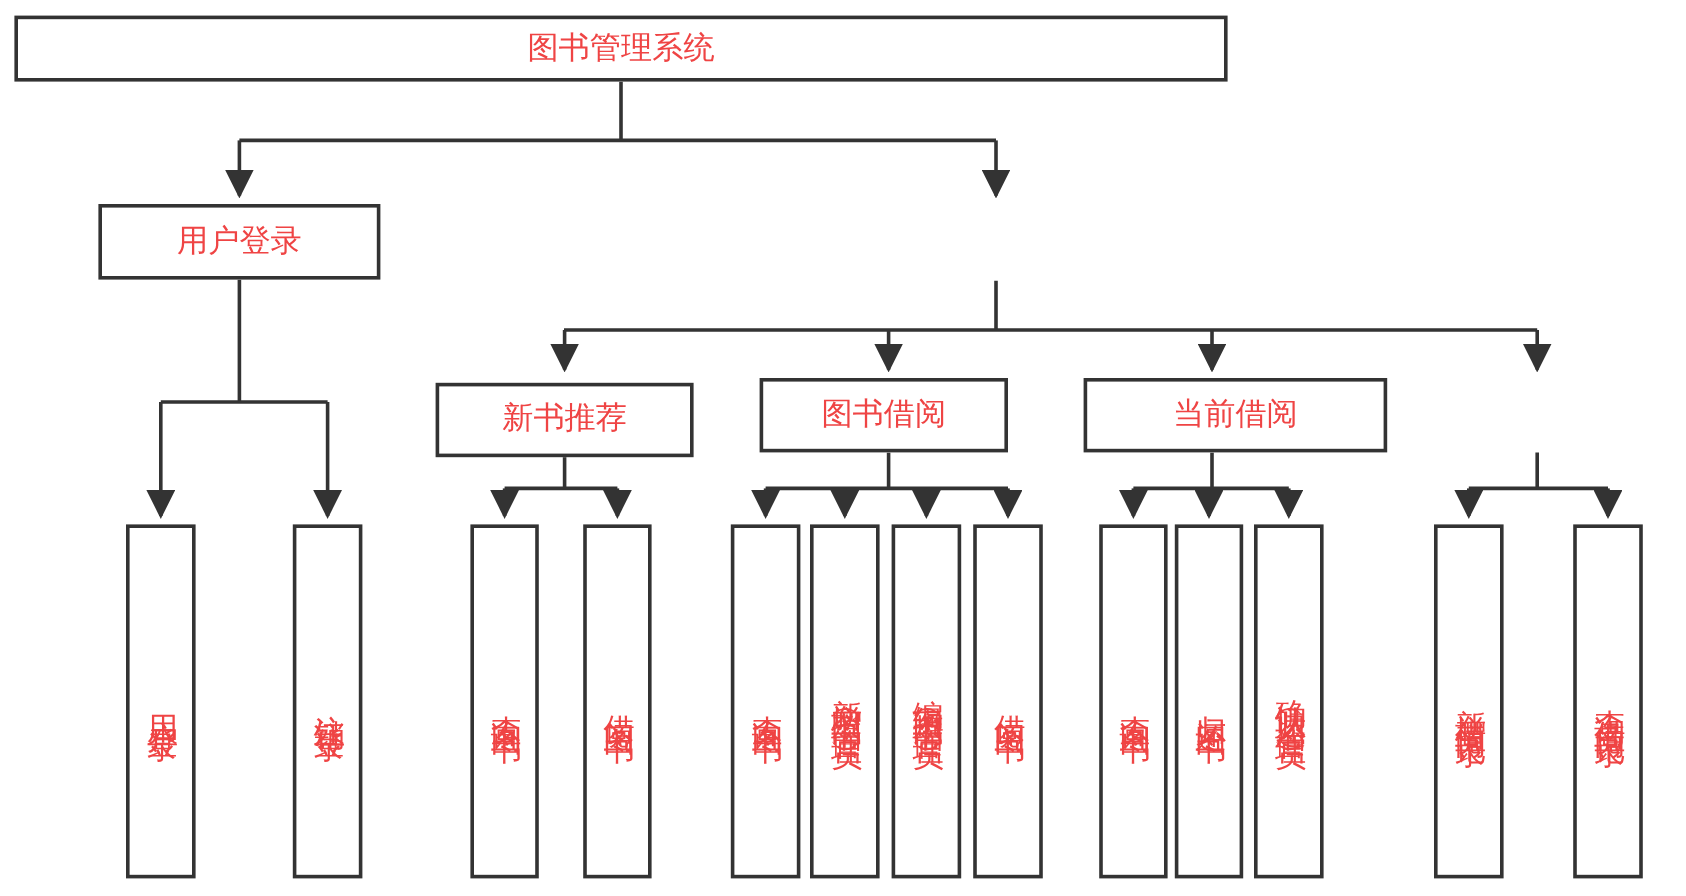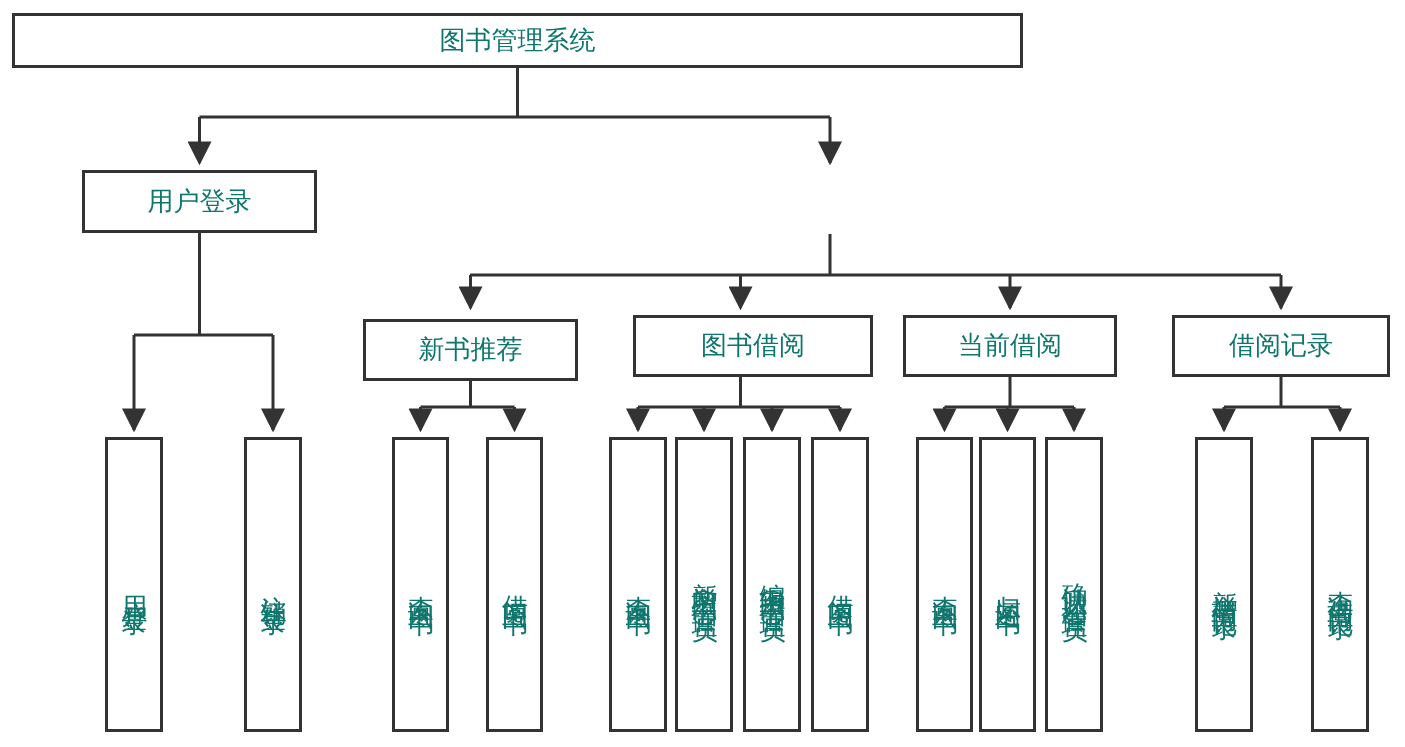--- a/index.html
+++ b/index.html
@@ -13,21 +13,21 @@
   .wires{position:absolute;left:0;top:0;z-index:1;}
   .box{
     position:absolute;
     box-sizing:border-box;
     background:#ffffff;
     border:3px solid #333333;
     display:flex;
     align-items:center;
     justify-content:center;
     font-size:26px;
-    color:#0f766e;
+    color:#ef4444;
     z-index:2;
     line-height:1.15;
     white-space:nowrap;
   }
   .box.v{
     writing-mode:vertical-rl;
     text-orientation:mixed;
     letter-spacing:5px;
   }
   .watermark{
@@ -85,23 +85,22 @@
 
     <path d="M1224 407 V430" stroke="#333333" stroke-width="3" fill="none" marker-end="url(#arw)"></path>
     <path d="M1340 407 V430" stroke="#333333" stroke-width="3" fill="none" marker-end="url(#arw)"></path>
   </svg>
 
   <div class="box" style="left:12px;top:13px;width:1011px;height:55px">图书管理系统</div>
 
   <div class="box" style="left:82px;top:170px;width:235px;height:63px">用户登录</div>
 
   <div class="box" style="left:363px;top:319px;width:215px;height:62px">新书推荐</div>
-  <div class="box" style="left:633px;top:315px;width:240px;height:62px">图书借阅</div>
-  <div class="box" style="left:903px;top:315px;width:214px;height:62px">当前借阅</div>
-  <div class="box" style="left:1172px;top:315px;width:218px;height:62px">借阅记录</div>
+  <div class="box" style="left:633px;top:315px;width:207px;height:62px">图书借阅</div>
+  <div class="box" style="left:903px;top:315px;width:253px;height:62px">当前借阅</div>
 
   <div class="box v" style="left:105px;top:437px;width:58px;height:295px">用户登录</div>
   <div class="box v" style="left:244px;top:437px;width:58px;height:295px">注销登录</div>
 
   <div class="box v" style="left:392px;top:437px;width:57px;height:295px">查询图书</div>
   <div class="box v" style="left:486px;top:437px;width:57px;height:295px">借阅图书</div>
 
   <div class="box v" style="left:609px;top:437px;width:58px;height:295px">查询图书</div>
   <div class="box v" style="left:675px;top:437px;width:58px;height:295px">新增图书（管理员）</div>
   <div class="box v" style="left:743px;top:437px;width:58px;height:295px">编辑图书（管理员）</div>

